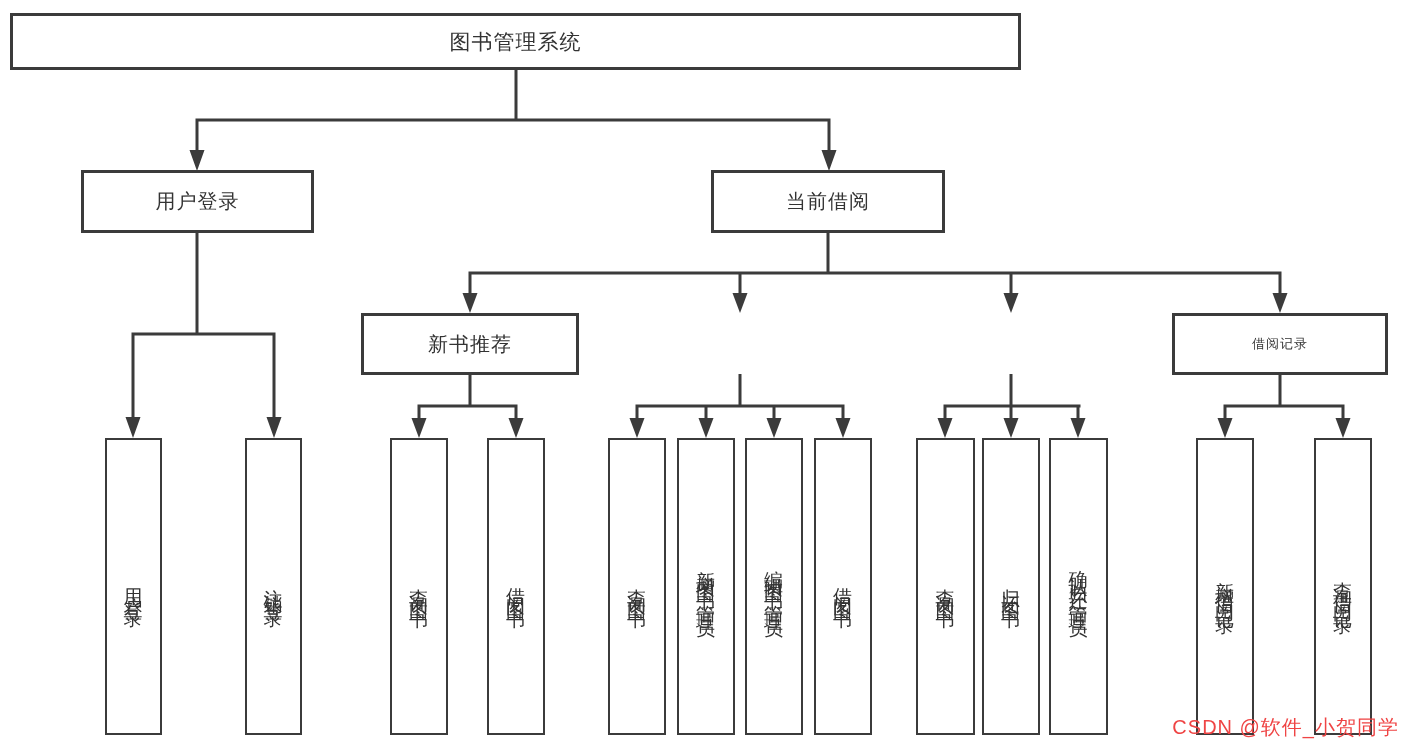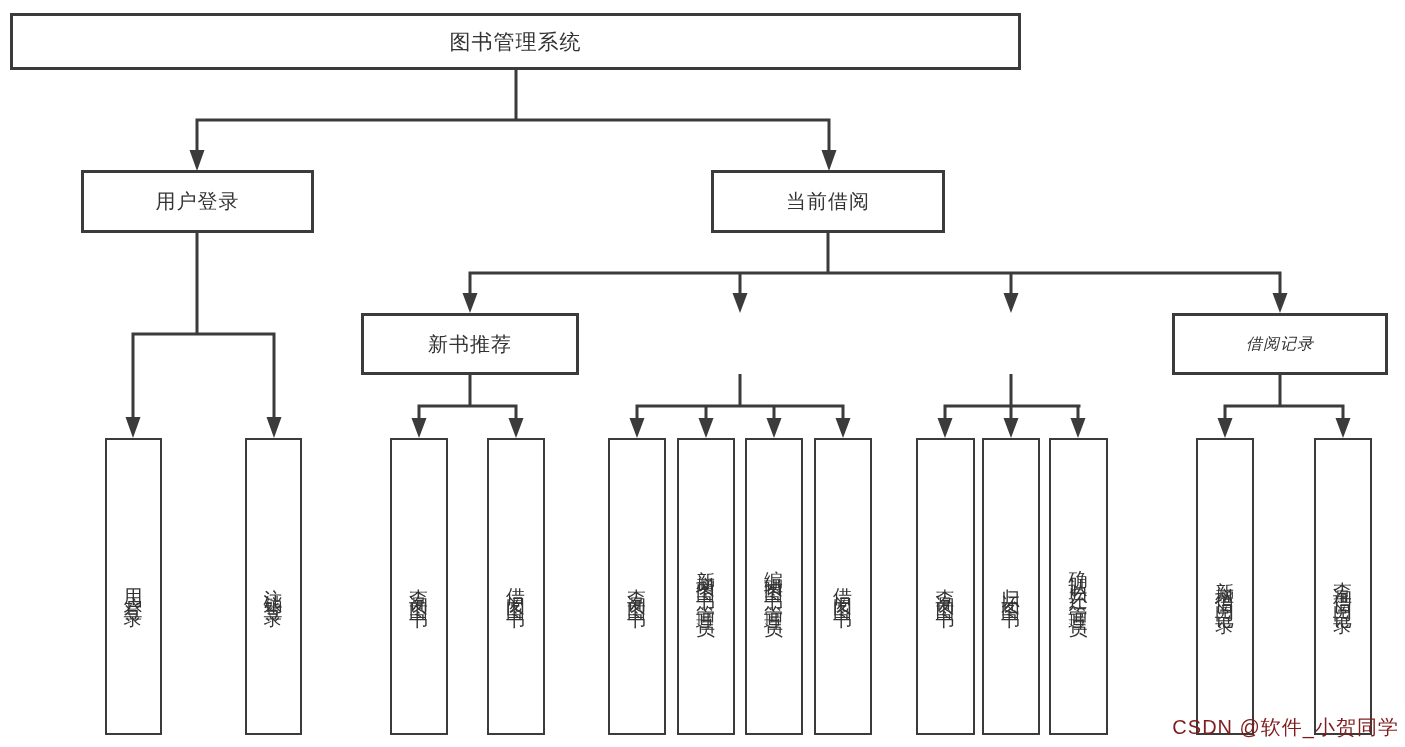--- a/index.html
+++ b/index.html
@@ -21,21 +21,21 @@
     color:#333333;
     z-index:1;
     text-align:center;
   }
   .n-root{left:10px;top:13px;width:1011px;height:57px;font-size:21px;letter-spacing:1px;}
   .n-l2a{left:81px;top:170px;width:233px;height:63px;font-size:20px;letter-spacing:1px;}
   .n-l2b{left:711px;top:170px;width:234px;height:63px;font-size:20px;letter-spacing:1px;}
   .n-g0{left:361px;top:313px;width:218px;height:62px;font-size:20px;letter-spacing:1px;}
   .n-g1{left:633px;top:313px;width:215px;height:62px;font-size:20px;letter-spacing:1px;}
   .n-g2{left:903px;top:313px;width:216px;height:62px;font-size:20px;letter-spacing:1px;}
-  .n-g3{left:1172px;top:313px;width:216px;height:62px;font-size:16px;letter-spacing:1px;font-style:italic;}
+  .n-g3{left:1172px;top:313px;width:216px;height:62px;font-size:13px;letter-spacing:1px;}
   .leaf{
     top:438px;height:297px;width:58px;
     border-width:2px;
     font-size:19px;
     writing-mode:vertical-rl;
     letter-spacing:7px;
     line-height:1;
   }
   .n-c1a{left:105px;width:57px;}
   .n-c1b{left:245px;width:57px;}
@@ -47,21 +47,21 @@
   .n-c3d{left:814px;}
   .n-c4a{left:916px;width:59px;}
   .n-c4b{left:982px;}
   .n-c4c{left:1049px;width:59px;}
   .n-c5a{left:1196px;}
   .n-c5b{left:1314px;}
   .watermark{
     position:absolute;
     right:6px;top:714px;
     font-size:20px;
-    color:#7f1d1d;
+    color:#ef4444;
     letter-spacing:1px;
     z-index:5;
     white-space:nowrap;
   }
 </style>
 </head>
 <body>
 
 <div class="canvas">
 

